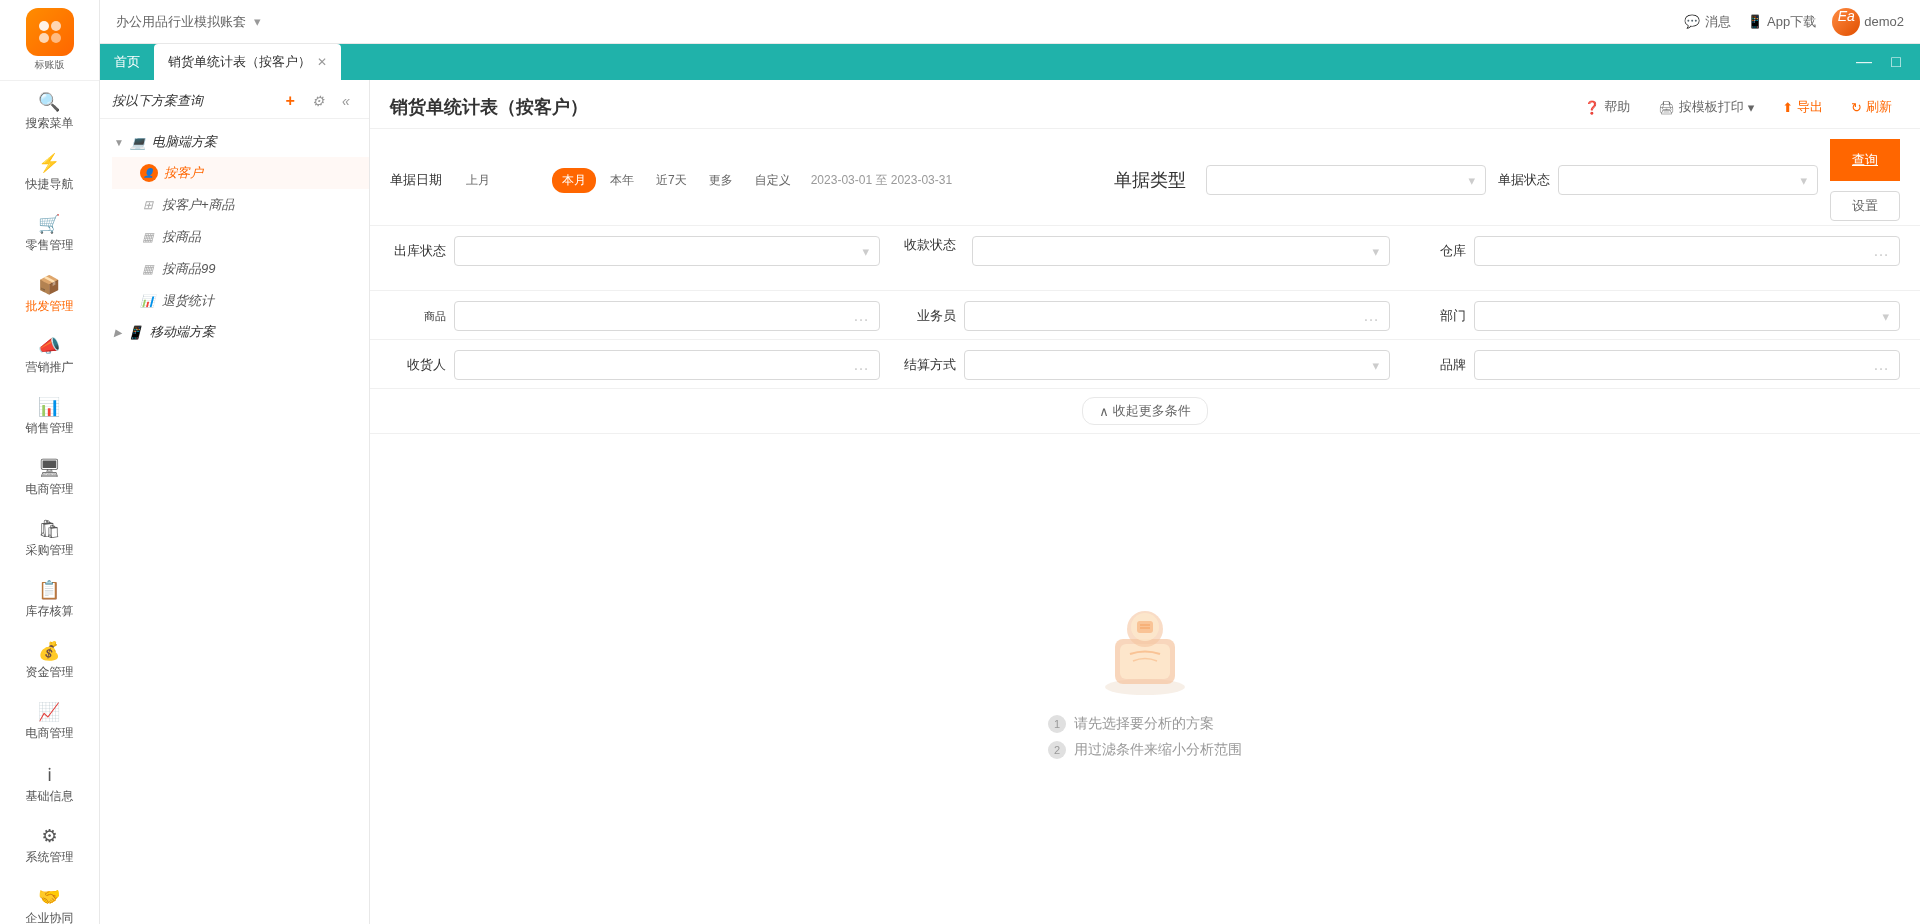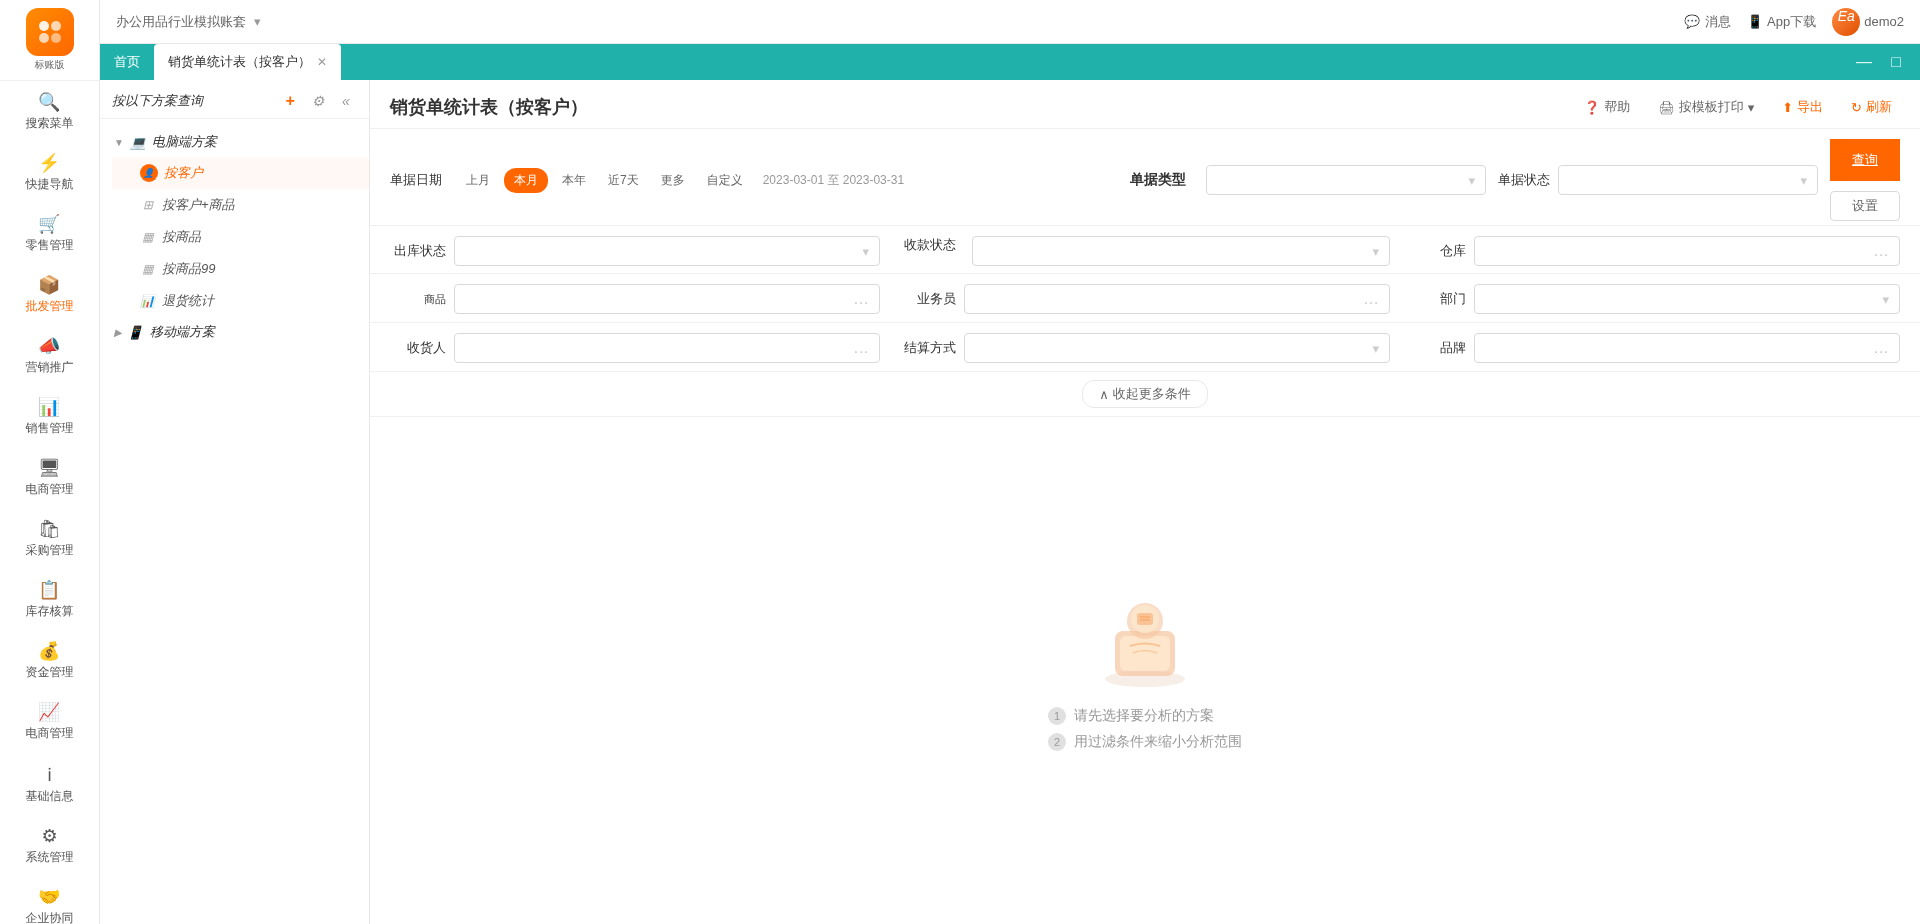--- a/index.html
+++ b/index.html
@@ -54,21 +54,21 @@
     .tree-item-small-icon { width: 16px; height: 16px; display: flex; align-items: center; justify-content: center; font-size: 12px; color: #aaa; flex-shrink: 0; }
 
     
     .right-panel { flex: 1; display: flex; flex-direction: column; background: #fff; margin: 0; }
     .page-header { padding: 14px 20px 8px; border-bottom: 1px solid #f0f0f0; display: flex; align-items: center; justify-content: space-between; }
     .page-title { font-size: 18px; font-weight: 600; color: #333; }
     .page-actions { display: flex; align-items: center; gap: 12px; }
     .page-action-btn { display: flex; align-items: center; gap: 4px; color: #666; font-size: 13px; cursor: pointer; padding: 4px 8px; border-radius: 4px; }
     .page-action-btn.orange { color: #ff6600; }
     .date-btn { padding: 4px 8px; font-size: 12px; color: #666; cursor: pointer; border-radius: 3px; }
-    .date-btn.active { background: #ff6600; color: #fff; border-radius: 12px; padding: 4px 10px; }
+    .date-btn.active { background: #ff6600; color: #fff; border-radius: 12px; padding: 4px 10px; margin-left: 48px; }
     .query-btn { background: #ff6600; color: #fff; border: none; border-radius: 0; padding: 12px 20px; font-size: 13px; cursor: pointer; text-decoration: underline; }
     .setting-btn { background: #fff; color: #666; border: 1px solid #d9d9d9; border-radius: 4px; padding: 5px 16px; font-size: 13px; cursor: pointer; margin-top: 6px; width: 70px; }
 
     
     .collapse-row { display: flex; align-items: center; justify-content: center; padding: 8px; border-bottom: 1px solid #f0f0f0; }
     .collapse-btn { display: flex; align-items: center; gap: 4px; color: #666; font-size: 13px; cursor: pointer; padding: 4px 16px; border-radius: 12px; border: 1px solid #e8e8e8; background: #fff; }
 
     
     .empty-state { flex: 1; display: flex; flex-direction: column; align-items: center; justify-content: center; gap: 16px; }
     .empty-icon { width: 120px; height: 100px; position: relative; }
@@ -277,39 +277,39 @@
           <div style="display:flex;align-items:center;gap:6px;">
             <span class="date-btn">上月</span>
             <span class="date-btn active">本月</span>
             <span class="date-btn">本年</span>
             <span class="date-btn">近7天</span>
             <span class="date-btn">更多</span>
             <span class="date-btn">自定义</span>
           </div>
           <span style="color:#999;font-size:12px;">2023-03-01 至 2023-03-31</span>
           <div style="flex:1;display:flex;align-items:center;justify-content:flex-end;gap:20px;">
-            <span style="color:#333;font-size:14px;font-weight:bold;">单据类型</span>
+            <span style="color:#333;font-size:18px;">单据类型</span>
             <div style="display:flex;align-items:center;border:1px solid #d9d9d9;border-radius:4px;padding:4px 10px;background:#fff;min-width:280px;height:30px;cursor:pointer;justify-content:flex-end;">
               <span style="color:#ccc;">▾</span>
             </div>
           </div>
           <div style="display:flex;align-items:center;gap:8px;">
             <span style="color:#333;font-size:13px;">单据状态</span>
             <div style="display:flex;align-items:center;border:1px solid #d9d9d9;border-radius:4px;padding:4px 10px;background:#fff;min-width:260px;height:30px;cursor:pointer;justify-content:flex-end;">
               <span style="color:#ccc;">▾</span>
             </div>
           </div>
           <div style="display:flex;flex-direction:column;gap:4px;">
             <button class="query-btn">查询</button>
             <button class="setting-btn">设置</button>
           </div>
         </div>
       </div>
 
-      <div style="display:grid;grid-template-columns:1fr 1fr 1fr;gap:12px 20px;padding:10px 20px 7px;border-bottom:1px solid #f0f0f0;align-items:center;">
+      <div style="display:grid;grid-template-columns:1fr 1fr 1fr;gap:12px 20px;padding:10px 20px 24px;border-bottom:1px solid #f0f0f0;align-items:center;">
         <div style="display:flex;align-items:center;gap:8px;">
           <span style="color:#333;font-size:13px;min-width:56px;text-align:right;">出库状态</span>
           <div style="flex:1;border:1px solid #d9d9d9;border-radius:4px;padding:4px 10px;background:#fff;height:30px;cursor:pointer;display:flex;align-items:center;justify-content:flex-end;">
             <span style="color:#ccc;">▾</span>
           </div>
         </div>
         <div style="display:flex;align-items:flex-start;gap:16px;">
           <span style="color:#333;font-size:13px;min-width:56px;text-align:right;">收款状态</span>
           <div style="flex:1;border:1px solid #d9d9d9;border-radius:4px;padding:4px 10px;background:#fff;height:30px;cursor:pointer;display:flex;align-items:center;justify-content:flex-end;">
             <span style="color:#ccc;">▾</span>

